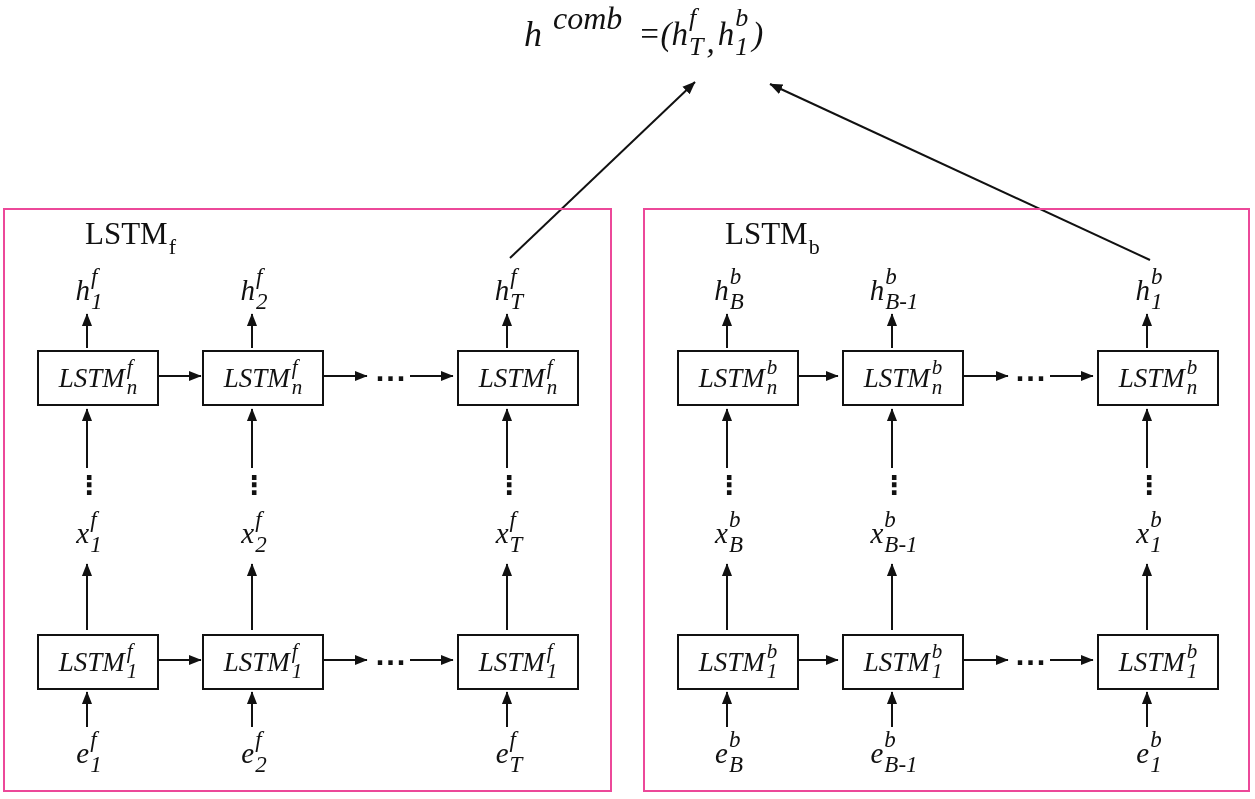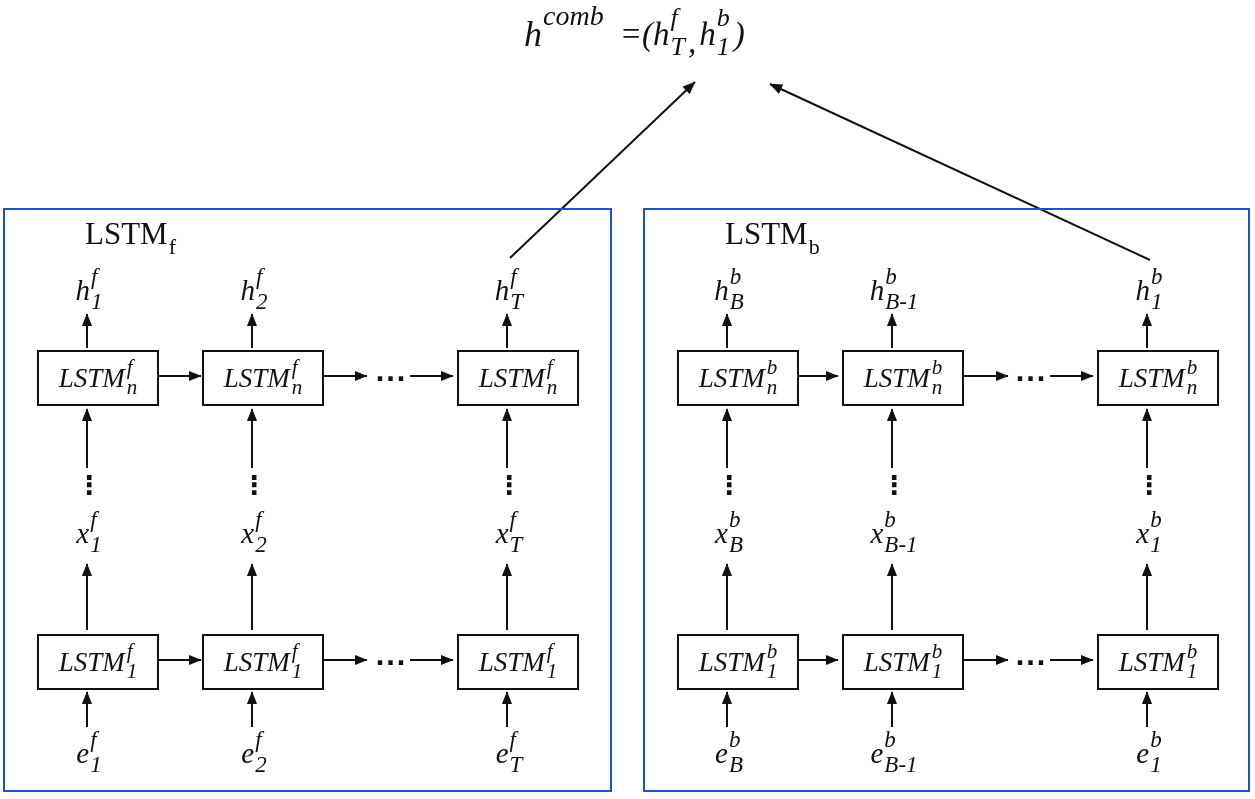--- a/index.html
+++ b/index.html
@@ -16,21 +16,21 @@
   
   svg.connectors {
     position:absolute; left:0; top:0; width:1255px; height:799px;
     pointer-events:none;
   }
   svg.connectors line { stroke:#111111; stroke-width:2; }
 
   
   .panel {
     position:absolute;
-    border:2px solid #1d4ed8;
+    border:2px solid #ec4899;
     background:transparent;
   }
   .panel-f { left:3px;   top:208px; width:609px; height:584px; }
   .panel-b { left:643px; top:208px; width:607px; height:584px; }
 
   .panel-title {
     position:absolute; left:80px; top:8px;
     display:flex; align-items:flex-start;
     font-size:31px; line-height:1; font-style:normal;
   }
@@ -88,21 +88,21 @@
   .hdots-bottom { top:452px; }
 
   
   .formula {
     position:absolute; left:524px; top:2px;
     display:flex; align-items:flex-start;
     font-style:italic; line-height:1;
     white-space:nowrap;
   }
   .formula .f-base    { font-size:36px; padding-top:14px; }
-  .formula .f-sup     { font-size:28px; padding-top:0; margin-left:1px; }
+  .formula .f-sup     { font-size:32px; padding-top:0; margin-left:11px; }
   .formula .f-eq      { font-size:33px; padding-top:16px; margin-left:16px; }
   .formula .f-argbase { font-size:33px; padding-top:16px; }
   .formula .f-arg     { display:flex; align-items:flex-start; }
   .formula .f-stack   { display:flex; flex-direction:column; font-size:26px; margin-left:1px; }
   .formula .f-stack .s-sup { padding-top:3px; }
   .formula .f-stack .s-sub { margin-top:3px; }
   .formula .f-comma   { font-size:33px; padding-top:24px; margin:0 3px; }
   .formula .f-close   { font-size:33px; padding-top:16px; margin-left:4px; }
 </style>
 </head>

